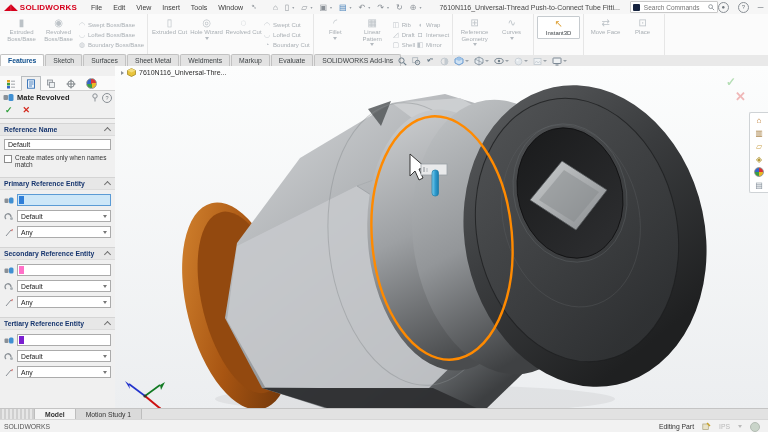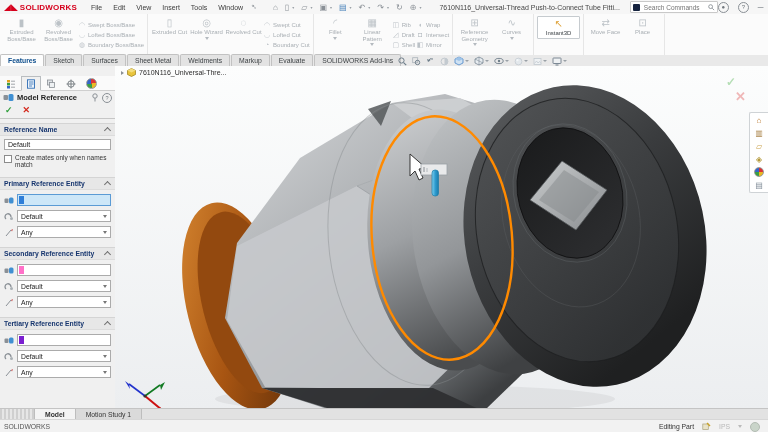--- a/index.html
+++ b/index.html
@@ -394,21 +394,21 @@
     <span class="ptab">
       <span class="pie"></span>
     </span>
   </div>
 
   <div class="pm-header">
     <svg width="11" height="9" viewBox="0 0 11 9">
       <rect x="0.5" y="2" width="4.5" height="5" rx="1" fill="#7f8purple8" style="fill:#8a9096;"></rect>
       <rect x="5.5" y="1" width="5" height="7" rx="1.5" fill="#3f8fd2"></rect>
     </svg>
-    <span class="pm-title">Model Reference</span>
+    <span class="pm-title">Mate Revolved</span>
     <svg width="8" height="9" viewBox="0 0 8 9">
       <circle cx="4" cy="3" r="2.2" fill="none" stroke="#8a9096" stroke-width="1"></circle>
       <line x1="4" y1="5.2" x2="4" y2="8.5" stroke="#8a9096" stroke-width="1"></line>
     </svg>
     <span class="circle-btn" style="width:8px;height:8px;font-size:5.5px;">?</span>
   </div>
 
   <div class="okrow">
     <span class="ok-check">✓</span>
     <span class="cancel-x">✕</span>

